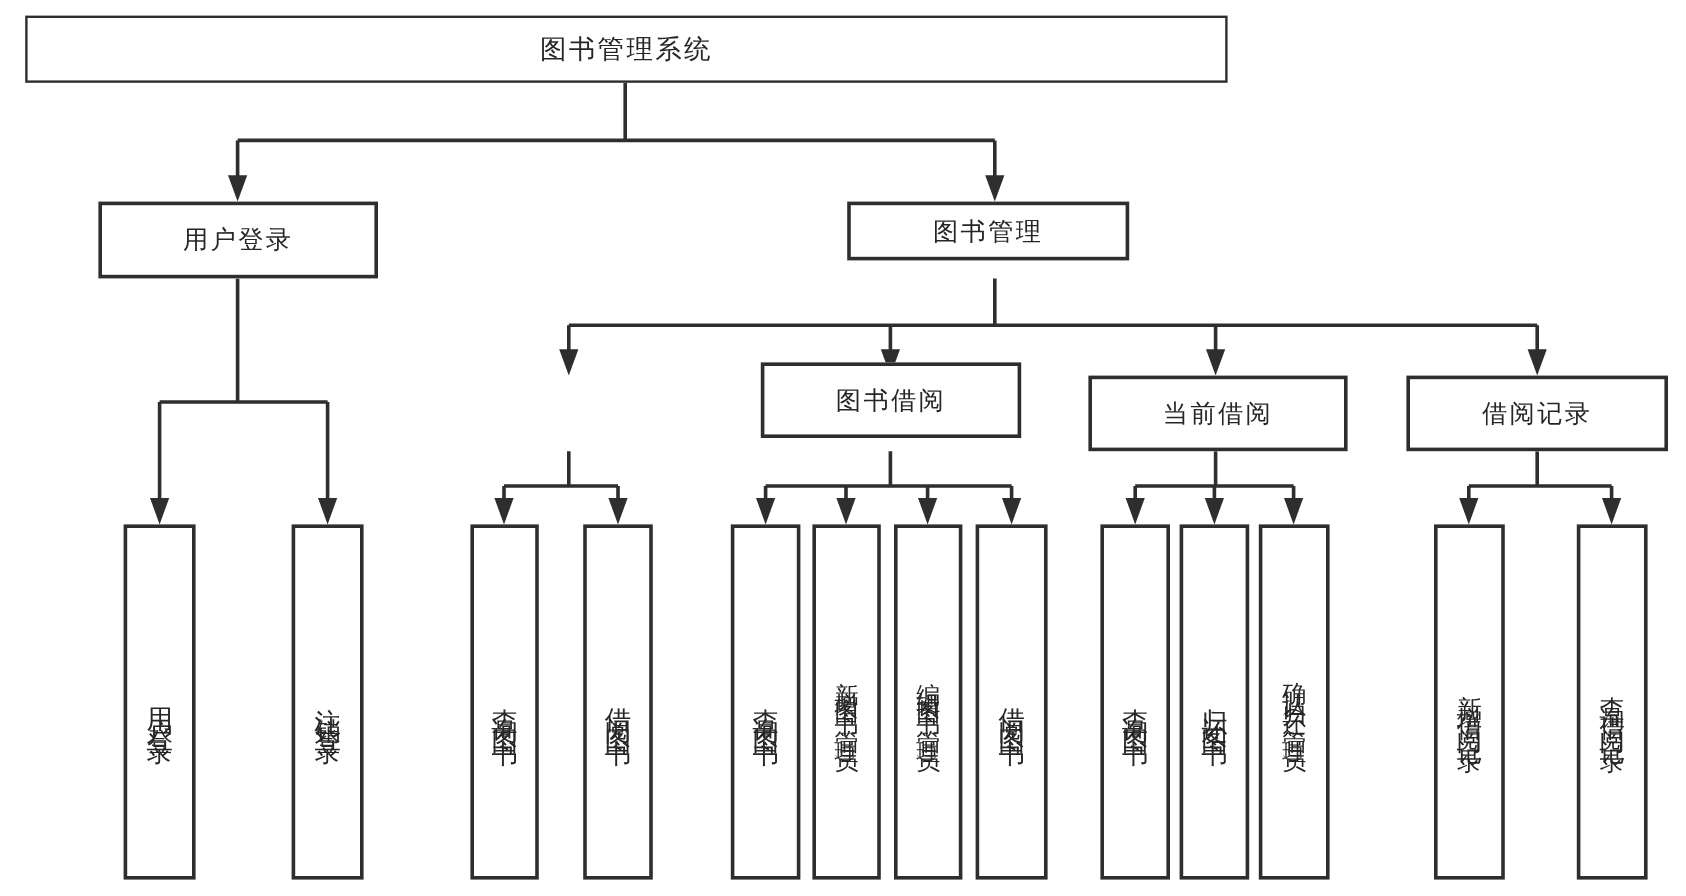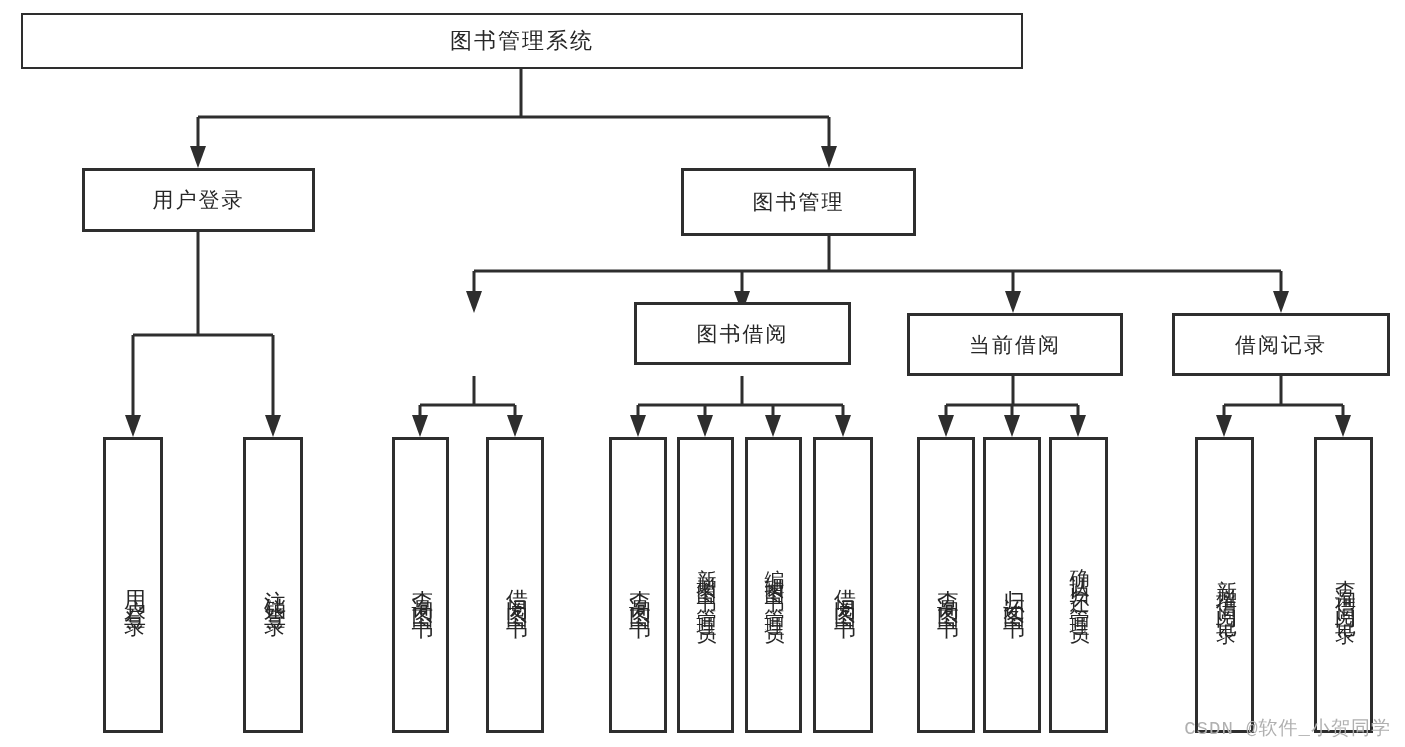--- a/index.html
+++ b/index.html
@@ -1,19 +1,19 @@
 <!DOCTYPE html>
 <html><head>
 <meta charset="utf-8">
 <title>diagram</title>
 <style>
   html,body{margin:0;padding:0;background:#ffffff;}
   #canvas{
     position:relative;width:1405px;height:747px;background:#ffffff;
-    font-family:Liberation Mono, monospace;overflow:hidden;
+    font-family:Liberation Serif, serif;overflow:hidden;
   }
   #connectors{position:absolute;left:0;top:0;z-index:0;}
   .node{
     position:absolute;box-sizing:border-box;background:#ffffff;
     border:3px solid #2e2e2e;color:#262626;z-index:1;
     display:flex;align-items:center;justify-content:center;
     font-size:21px;letter-spacing:2px;text-align:center;
   }
   .node.root{border-width:2px;font-size:22px;}
   .leaf span{
@@ -74,21 +74,21 @@
     </g>
   </svg>
 
   <div class="node root" style="left:21px;top:13px;width:1002px;height:56px">
     <span>图书管理系统</span>
   </div>
 
   <div class="node" style="left:82px;top:168px;width:233px;height:64px">
     <span>用户登录</span>
   </div>
-  <div class="node" style="left:681px;top:168px;width:235px;height:68px">
+  <div class="node" style="left:706px;top:168px;width:235px;height:49px">
     <span>图书管理</span>
   </div>
 
   <div class="node" style="left:634px;top:302px;width:217px;height:63px">
     <span>图书借阅</span>
   </div>
   <div class="node" style="left:907px;top:313px;width:216px;height:63px">
     <span>当前借阅</span>
   </div>
   <div class="node" style="left:1172px;top:313px;width:218px;height:63px">
@@ -132,14 +132,13 @@
     <span>确认归还（管理员）</span>
   </div>
 
   <div class="node leaf v6" style="left:1195px;top:437px;width:59px;height:296px">
     <span>新增借阅记录</span>
   </div>
   <div class="node leaf v6" style="left:1314px;top:437px;width:59px;height:296px">
     <span>查询借阅记录</span>
   </div>
 
-  <div id="watermark">CSDN @软件_小贺同学</div>
 </div>
 
 </body></html>

